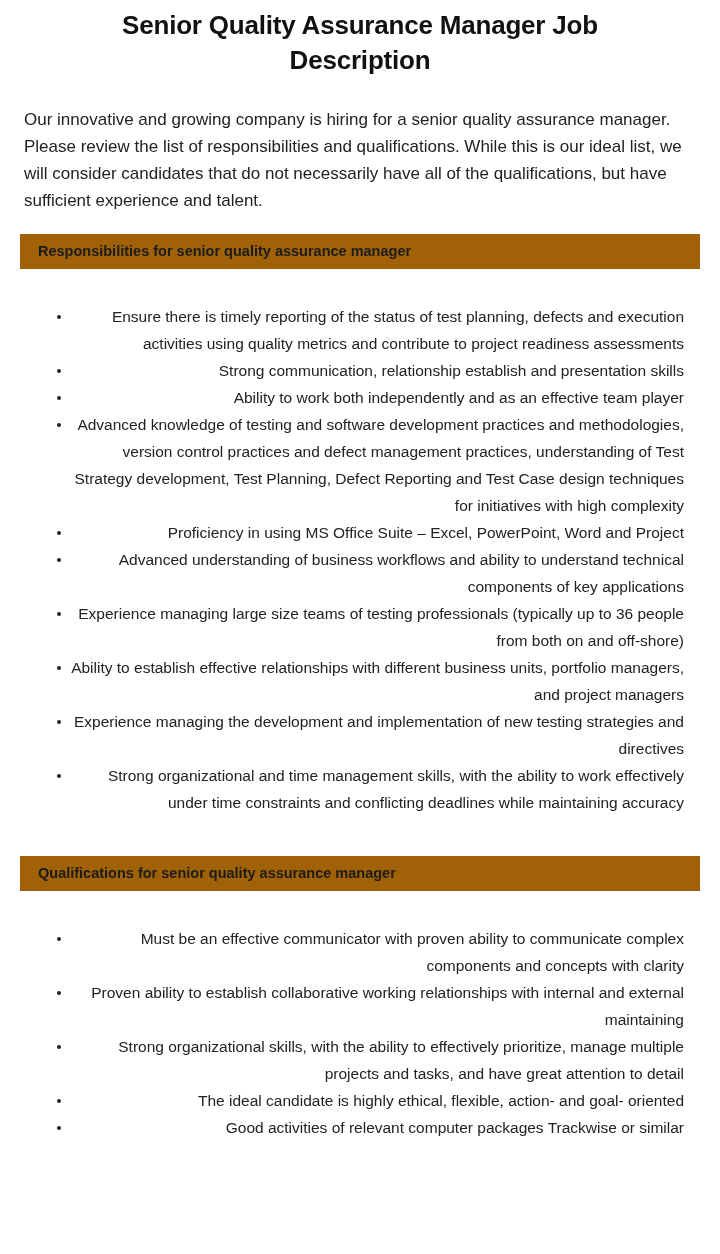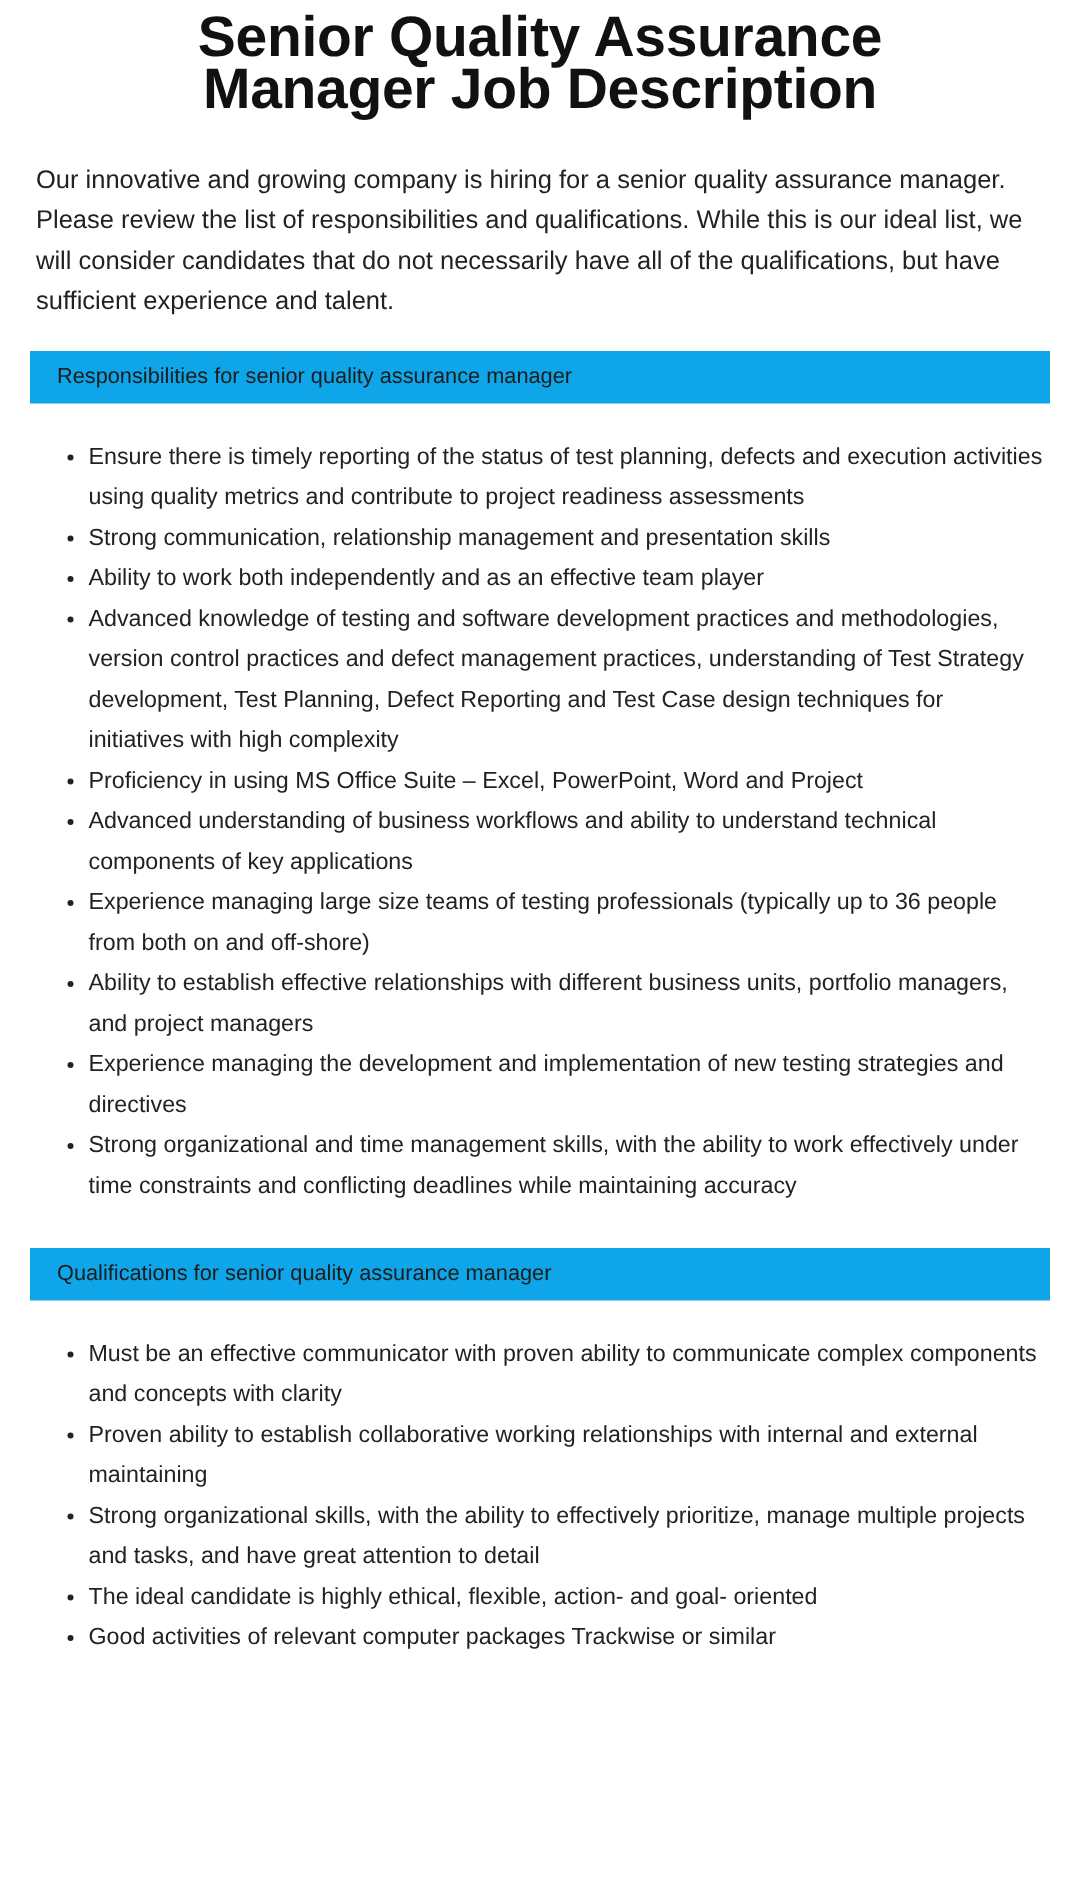--- a/index.html
+++ b/index.html
@@ -19,21 +19,21 @@
   .page {
     width: 720px;
     box-sizing: border-box;
     padding: 0;
   }
 
   
   .doc-title {
     margin: 0;
     padding: 8px 60px 0 60px;
-    font-size: 38px;
+    font-size: 26px;
     line-height: 35px;
     font-weight: 700;
     text-align: center;
     letter-spacing: -0.2px;
     color: #111111;
   }
 
   
   .intro {
     margin: 0;
@@ -43,34 +43,35 @@
     color: #222222;
     text-align: left;
   }
 
   
   .section {
     margin: 0;
   }
   .section-header {
     margin: 20px 20px 0 20px;
-    background: #0ea5e9;
+    background: #a16207;
     padding: 8px 0 9px 18px;
     font-size: 14.5px;
     line-height: 18px;
-    font-weight: 400;
+    font-weight: 700;
     color: #1c1c1c;
     box-sizing: border-box;
   }
 
   
   ul.bullets {
     list-style: none;
-    margin: 0;
+    margin: 12px;
     padding: 22px 24px 0 0;
+    text-align: right;
   }
   ul.bullets li {
     position: relative;
     padding-left: 59px;
     padding-right: 0;
     font-size: 15.5px;
     line-height: 27px;
     color: #222222;
     margin: 0;
   }
@@ -95,21 +96,21 @@
 
   <h1 class="doc-title">Senior Quality Assurance Manager Job Description</h1>
 
   <p class="intro">Our innovative and growing company is hiring for a senior quality assurance manager. Please review the list of responsibilities and qualifications. While this is our ideal list, we will consider candidates that do not necessarily have all of the qualifications, but have sufficient experience and talent.</p>
 
   <div class="section">
     <div class="section-header">Responsibilities for senior quality assurance manager</div>
     <div class="section-body">
       <ul class="bullets" id="list-0">
           <li>Ensure there is timely reporting of the status of test planning, defects and execution activities using quality metrics and contribute to project readiness assessments</li>
-          <li>Strong communication, relationship management and presentation skills</li>
+          <li>Strong communication, relationship establish and presentation skills</li>
           <li>Ability to work both independently and as an effective team player</li>
           <li>Advanced knowledge of testing and software development practices and methodologies, version control practices and defect management practices, understanding of Test Strategy development, Test Planning, Defect Reporting and Test Case design techniques for initiatives with high complexity</li>
           <li>Proficiency in using MS Office Suite – Excel, PowerPoint, Word and Project</li>
           <li>Advanced understanding of business workflows and ability to understand technical components of key applications</li>
           <li>Experience managing large size teams of testing professionals (typically up to 36 people from both on and off-shore)</li>
           <li>Ability to establish effective relationships with different business units, portfolio managers, and project managers</li>
           <li>Experience managing the development and implementation of new testing strategies and directives</li>
           <li>Strong organizational and time management skills, with the ability to work effectively under time constraints and conflicting deadlines while maintaining accuracy</li>
         </ul>
     </div>

